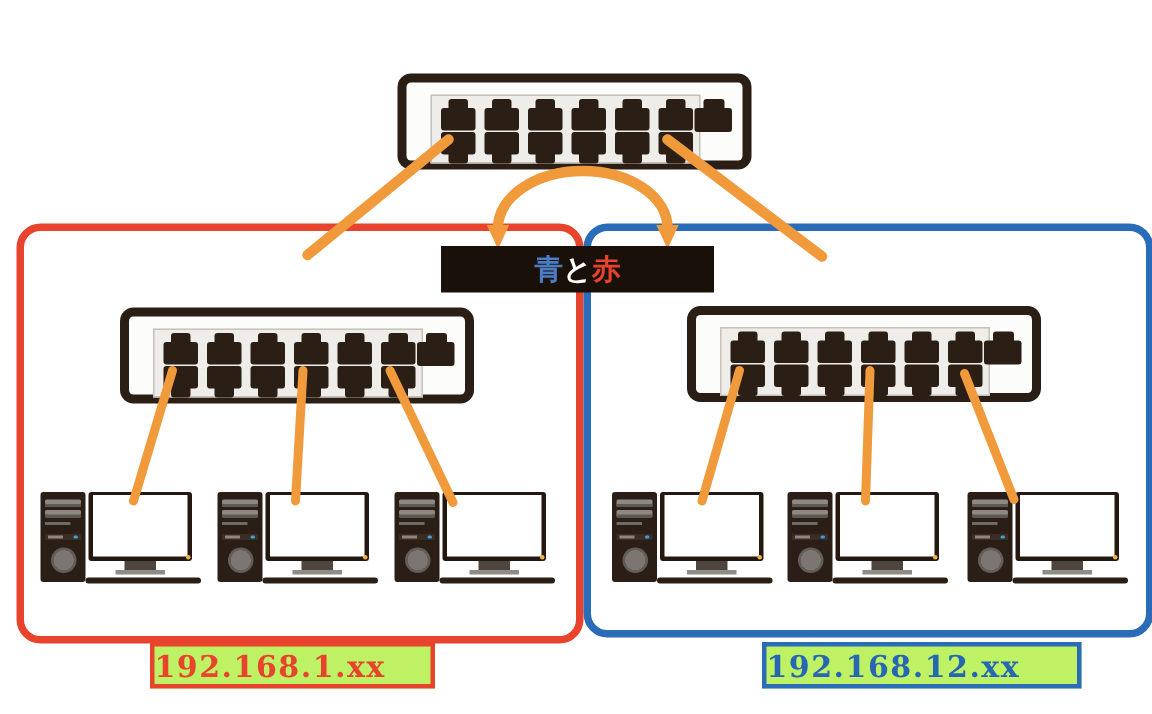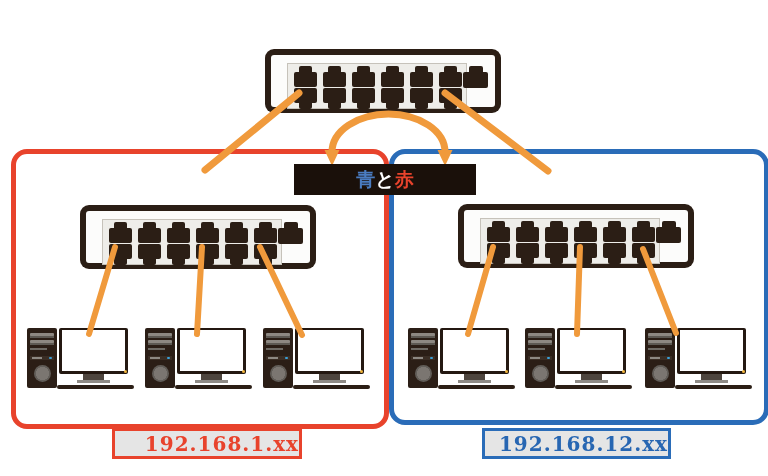--- a/index.html
+++ b/index.html
@@ -47,25 +47,25 @@
   svg.cables { position:absolute; left:0; top:0; z-index:5; }
 
   
   .note { position:absolute; left:294px; top:164px; width:182px; height:31px; background:#1a100a;
           z-index:6; display:flex; align-items:center; justify-content:center;
           font-weight:bold; font-size:19px; color:#ffffff; letter-spacing:0px; white-space:nowrap; }
   .note .c-blue { color:#4a7cc1; }
   .note .c-red  { color:#e8432c; }
 
   
-  .iplabel { position:absolute; top:428px; height:31px; box-sizing:border-box; border:3px solid; background:#e5e5e5;
-             display:flex; align-items:center; justify-content:flex-end;
-             font-family:"DejaVu Serif", serif; font-weight:bold; font-size:20px; letter-spacing:1px;margin-left:12px; }
+  .iplabel { position:absolute; top:428px; height:31px; box-sizing:border-box; border:3px solid; background:#bef264;
+             display:flex; align-items:center; justify-content:flex-start;
+             font-family:"DejaVu Serif", serif; font-weight:bold; font-size:20px; letter-spacing:1px; }
   .iplabel.red-l  { left:100px; width:190px; border-color:#e8432c; color:#e8432c; }
-  .iplabel.blue-l { left:470px; width:189px; border-color:#2a6cb8; color:#2766b2; }
+  .iplabel.blue-l { left:508px; width:213px; border-color:#2a6cb8; color:#2766b2; }
 </style>
 </head>
 <body>
 
 <div class="canvas">
 
   <div class="group red"></div>
   <div class="group blue"></div>
 
   <div class="switch" style="left:265px;top:49px">

